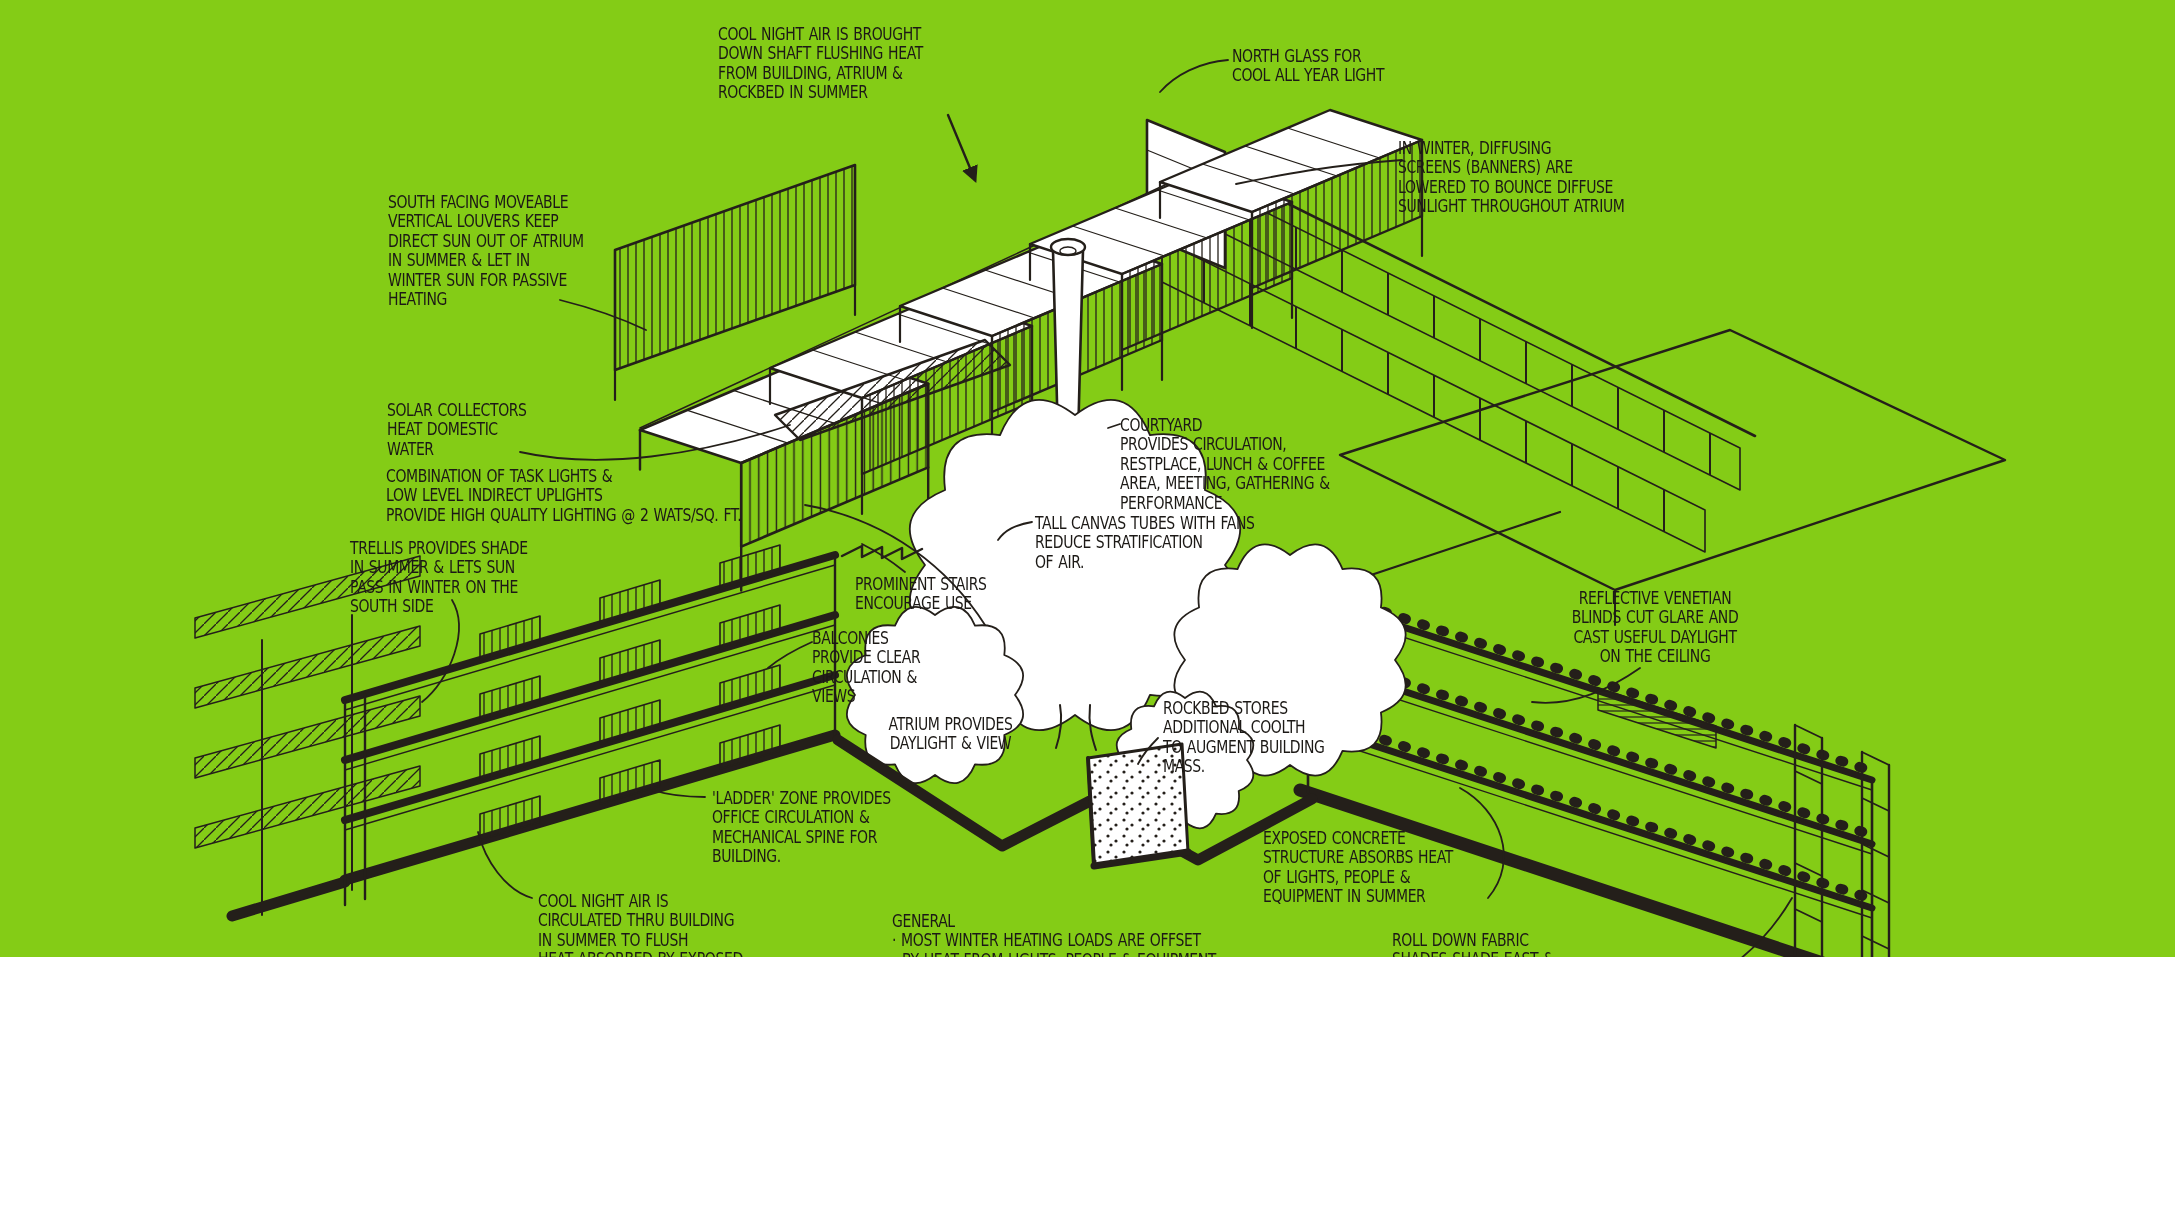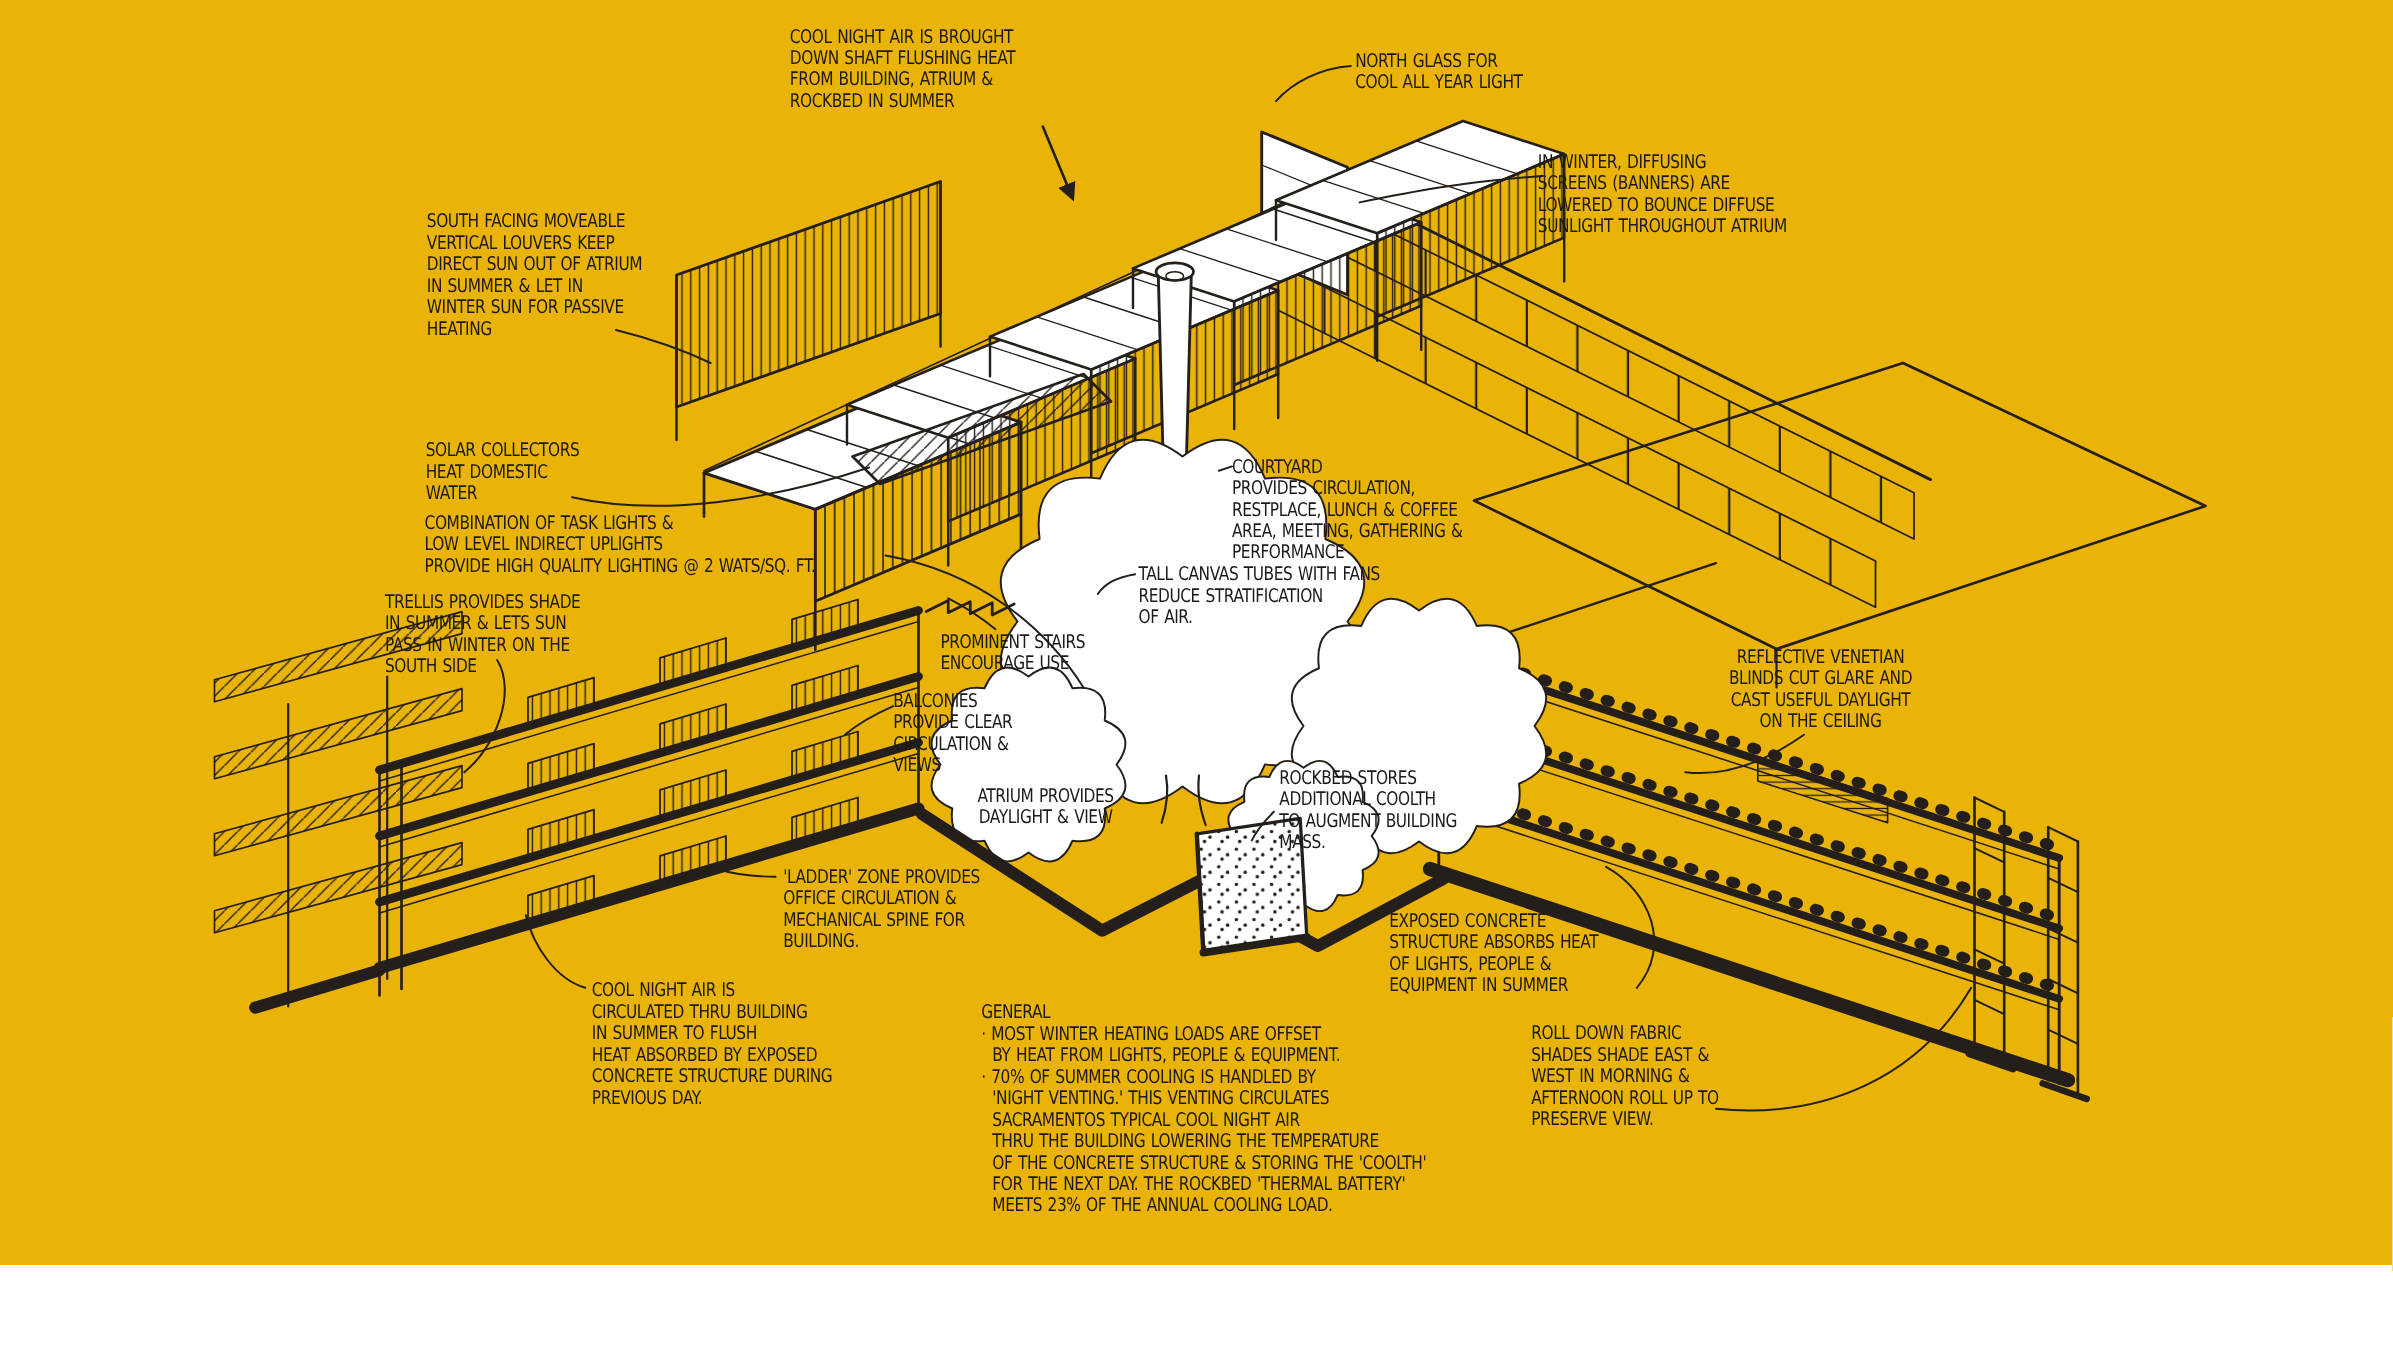--- a/index.html
+++ b/index.html
@@ -1,16 +1,16 @@
 <!DOCTYPE html>
 <html><head>
 <meta charset="utf-8">
 <style>
   html,body{margin:0;padding:0;background:#ffffff;}
-  .stage{position:relative;width:2175px;height:1150px;background:#eab308;overflow:hidden;
+  .stage{position:relative;width:2175px;height:957px;background:#84cc16;overflow:hidden;
          font-family:"DejaVu Sans",sans-serif;}
   .drawing{position:absolute;left:0;top:0;width:2175px;height:1223px;}
   .ink{stroke:#241f1a;fill:none;stroke-width:2;stroke-linecap:round;stroke-linejoin:round;}
   .anno{position:absolute;color:#1c1916;font-family:"DejaVu Sans",sans-serif;
         font-size:14px;line-height:16px;letter-spacing:-0.4px;word-spacing:1px;
         text-transform:uppercase;white-space:pre;transform:scaleY(1.22);transform-origin:0 0;}
   .anno.center{text-align:center;}
   .caption{position:absolute;left:193px;top:1211px;color:#3f4245;
            font-family:"Liberation Sans","DejaVu Sans",sans-serif;font-size:18px;letter-spacing:0.2px;font-style:italic;}
 </style>

